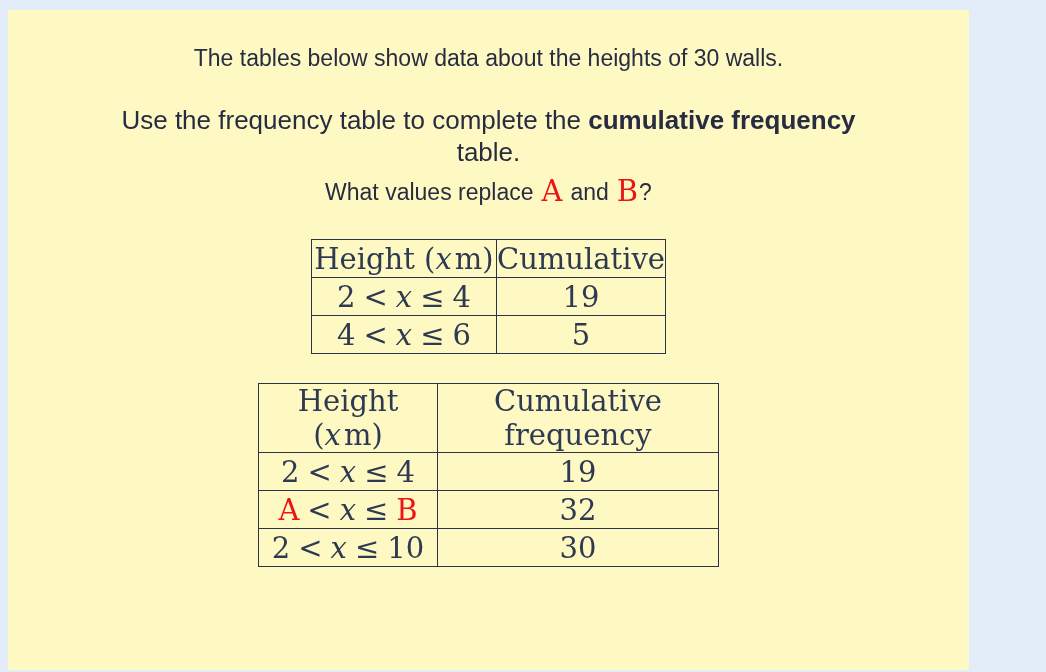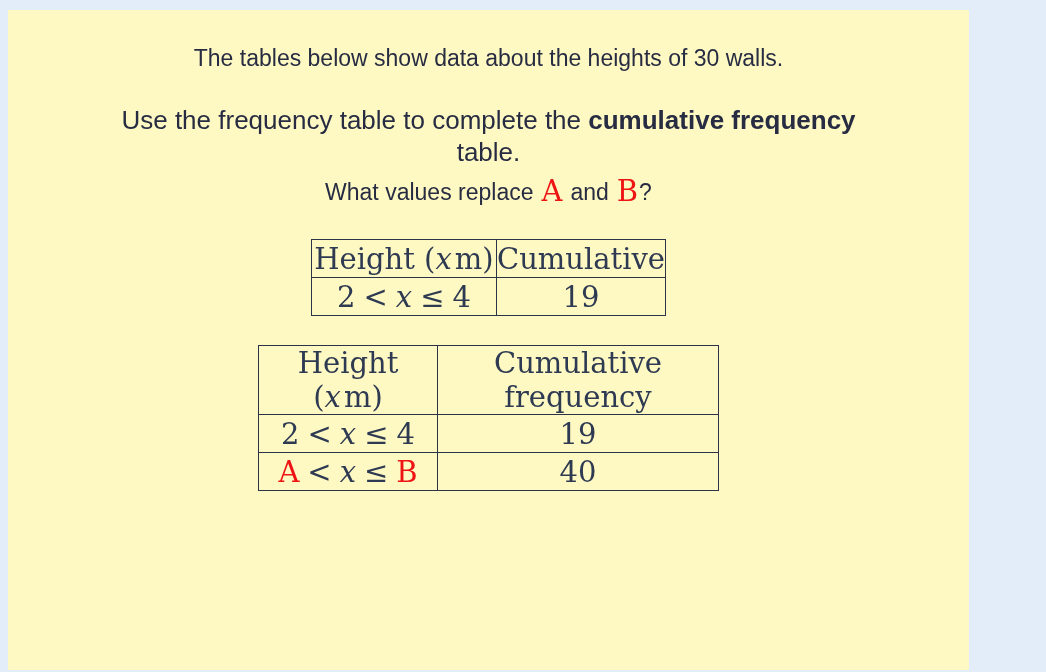--- a/index.html
+++ b/index.html
@@ -105,34 +105,42 @@
     <table class="freq-table">
       <tbody>
           <tr>
         <th class="col-interval"><span>Height (</span><span class="math-var">x</span><span class="hdr-post">m)</span></th>
         <th class="col-value">Cumulative</th>
       </tr>
       <tr>
         <td><span>2</span><span class="op">&lt;</span><span class="math-var">x</span><span class="op">≤</span><span>4</span></td>
         <td>19</td>
       </tr>
+      <tr>
+        <td><span>4</span><span class="op">&lt;</span><span class="math-var">x</span><span class="op">≤</span><span>6</span></td>
+        <td>5</td>
+      </tr>
     </tbody>
       </table>
 
     <table class="cum-table">
       <tbody>
           <tr>
         <th class="col-interval"><span>Height (</span><span class="math-var">x</span><span class="hdr-post">m)</span></th>
         <th class="col-value">Cumulative frequency</th>
       </tr>
       <tr>
         <td><span>2</span><span class="op">&lt;</span><span class="math-var">x</span><span class="op">≤</span><span>4</span></td>
         <td>19</td>
       </tr>
       <tr>
         <td><span class="red">A</span><span class="op">&lt;</span><span class="math-var">x</span><span class="op">≤</span><span class="red">B</span></td>
-        <td>40</td>
+        <td>32</td>
+      </tr>
+      <tr>
+        <td><span>2</span><span class="op">&lt;</span><span class="math-var">x</span><span class="op">≤</span><span>10</span></td>
+        <td>30</td>
       </tr>
     </tbody>
       </table>
 
   </div>
 </div>
 
 </body></html>

